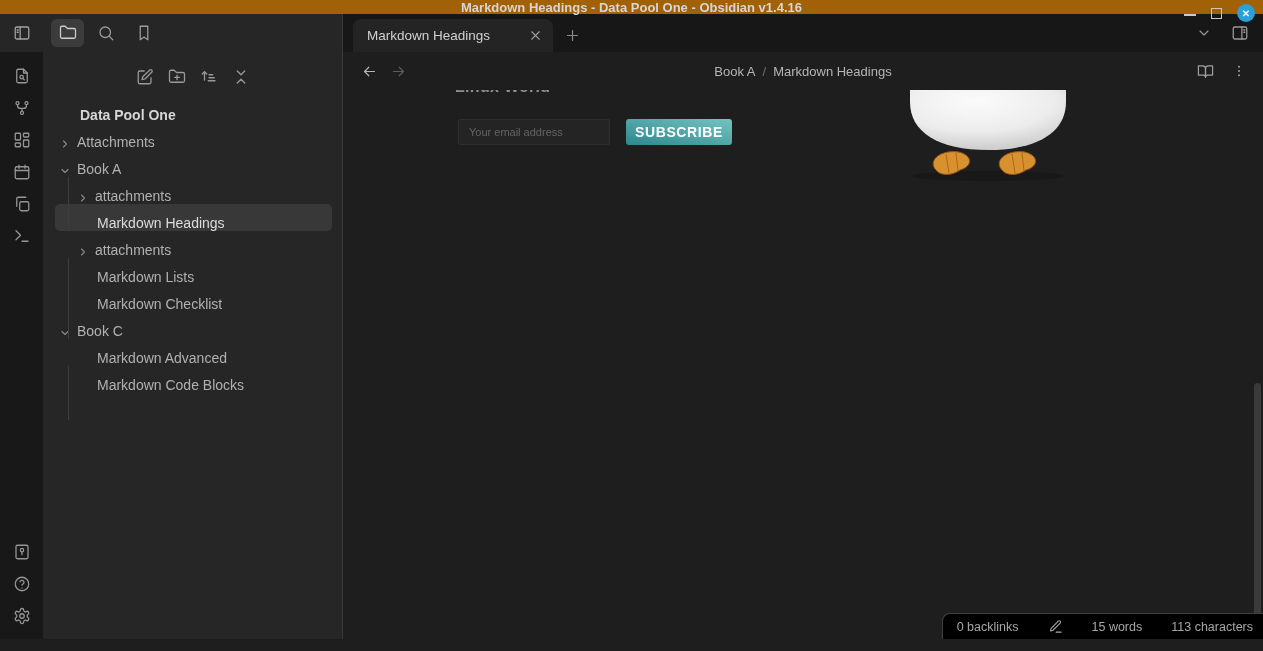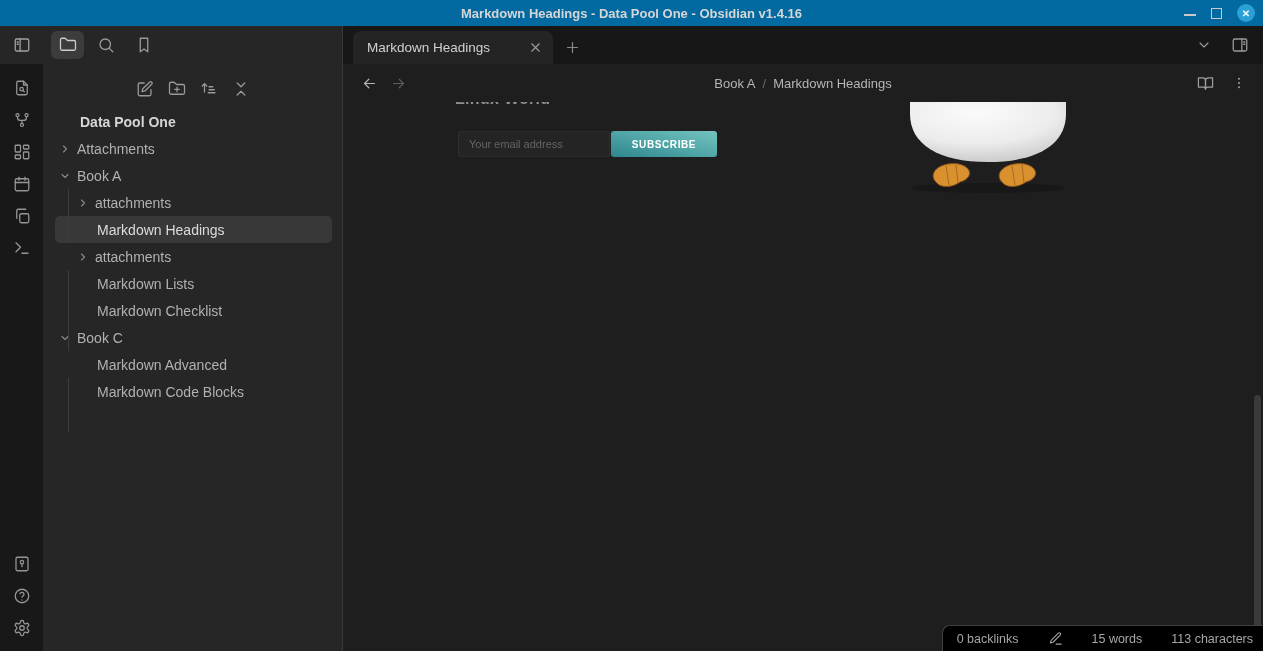--- a/index.html
+++ b/index.html
@@ -7,22 +7,22 @@
   body {
     width:1263px; height:651px; overflow:hidden;
     background:#1e1e1e; color:#dadada;
     font-family:"Liberation Sans", sans-serif;
   }
   .ic { display:block; }
   .ic svg { display:block; stroke:currentColor; fill:none; stroke-width:1.7; stroke-linecap:round; stroke-linejoin:round; }
 
   
   .titlebar {
-    height:26px; background:#0369a1; position:relative;
-    display:flex; align-items:center; justify-content:center;
+    height:14px; background:#a16207; position:relative;
+    display:flex; justify-content:center;
     font-size:13px; font-weight:700; color:#d6d6d6;
   }
   .win-controls { position:absolute; right:8px; top:0; height:26px; display:flex; align-items:center; gap:15px; }
   .win-min { width:12px; height:2px; background:#c9c9c9; margin-top:4px; }
   .win-max { width:11px; height:11px; border:1.5px solid #c9c9c9; }
   .win-close {
     width:18px; height:18px; border-radius:50%;
     display:flex; align-items:center; justify-content:center;
     font-size:10px; font-weight:700; color:#f2fbff;
   }
@@ -39,21 +39,21 @@
 
   
   .sidebar { width:300px; background:#262626; border-right:1px solid #393939; display:flex; flex-direction:column; flex:none; position:relative; }
   .sidebar-tabs { height:38px; display:flex; align-items:center; gap:5px; padding-left:8px; color:#9a9a9a; }
   .side-tab { width:33px; height:28px; display:flex; align-items:center; justify-content:center; border-radius:6px; cursor:pointer; }
   .side-tab.active { background:#3c3c3c; color:#cdcdcd; }
   .nav-actions { height:38px; margin-top:6px; display:flex; align-items:center; justify-content:center; gap:14px; color:#9a9a9a; }
   .nav-action { width:18px; height:18px; cursor:pointer; }
 
   .tree { flex:1; position:relative; font-size:14px; color:#b1b1b1; }
-  .row { height:27px; display:flex; align-items:center; margin:0 10px 0 12px; border-radius:5px; cursor:pointer; white-space:nowrap; }
+  .row { height:27px; display:flex; align-items:flex-end; margin:0 10px 0 12px; border-radius:5px; cursor:pointer; white-space:nowrap; }
   .row .chev { width:12px; height:12px; color:#8a8a8a; margin-right:6px; flex:none; }
   .row .chev svg { stroke-width:2.2; }
   .vault-row { padding-left:25px; color:#d6d6d6; font-weight:600; cursor:default; }
   .d0 { padding-left:4px; }
   .d1 { padding-left:22px; }
   .d1.file { padding-left:42px; }
   .row.selected { background:#383838; color:#dcdcdc; }
   .guide { position:absolute; width:1px; background:#3d3d3d; left:25px; }
 
   
@@ -87,23 +87,23 @@
   .heading-clip h1 { margin:-12px 0 0 0; font-size:16px; font-weight:600; color:#8f8f8f; letter-spacing:0.3px; }
 
   .email-row { position:absolute; left:115px; top:29px; display:flex; align-items:center; }
   .email-input {
     width:152px; height:26px; background:#242424; border:1px solid #2d2d2d; border-radius:2px 0 0 2px;
     color:#c0c0c0; font-size:11px; padding:0 10px; outline:none;
     font-family:"Liberation Sans", sans-serif;
   }
   .email-input::placeholder { color:#646464; }
   .subscribe-btn {
-    width:106px; height:26px; margin-left:1px; border:none; border-radius:3px; cursor:pointer;
+    width:106px; height:26px; margin-left:16px; border:none; border-radius:3px; cursor:pointer;
     background:linear-gradient(to bottom left, #74c4c0, #2d878e);
-    color:#ffffff; font-size:10px; font-weight:700; letter-spacing:0.6px;
+    color:#ffffff; font-size:14px; font-weight:700; letter-spacing:0.6px;
     font-family:"Liberation Sans", sans-serif;
   }
 
   .penguin { position:absolute; left:545px; top:0; width:200px; height:95px; }
 
   .scrollbar-thumb { position:absolute; right:2px; top:293px; width:7px; height:232px; background:#3a3a3a; border-radius:4px; cursor:pointer; }
 
   .statusbar {
     position:absolute; right:0; bottom:0; height:26px;
     background:#000000; border:1px solid #404040; border-right:none; border-bottom:none;

